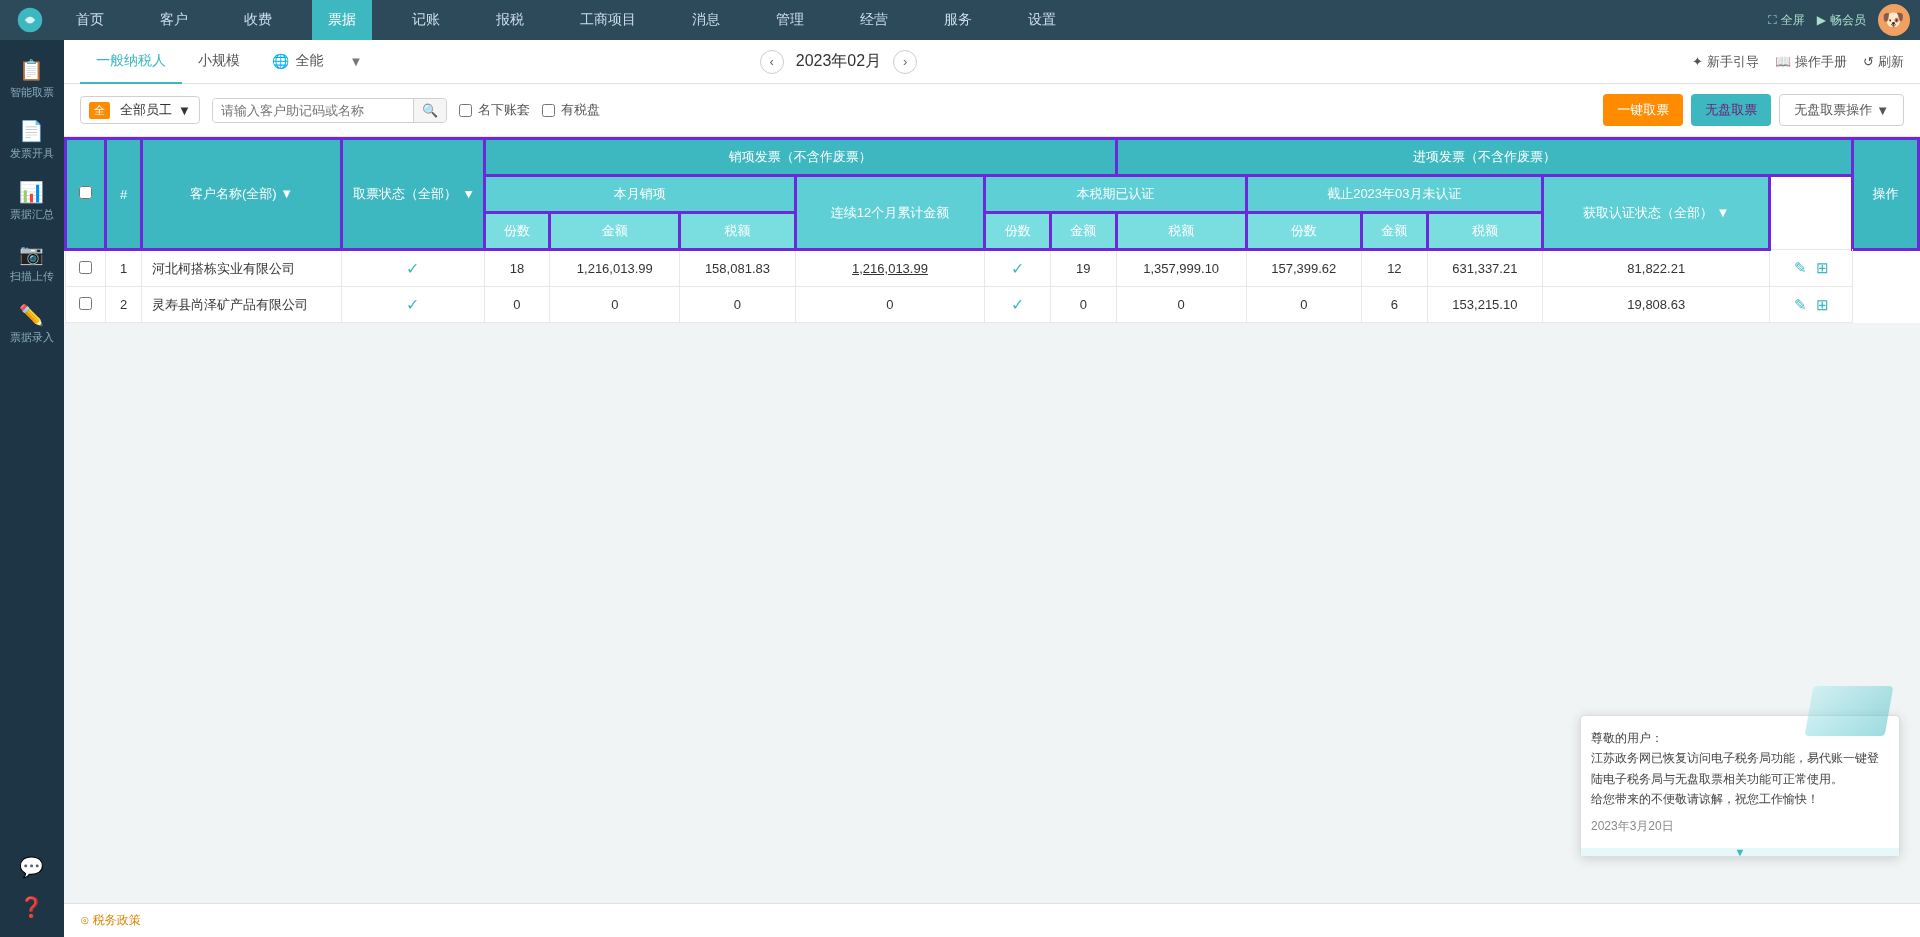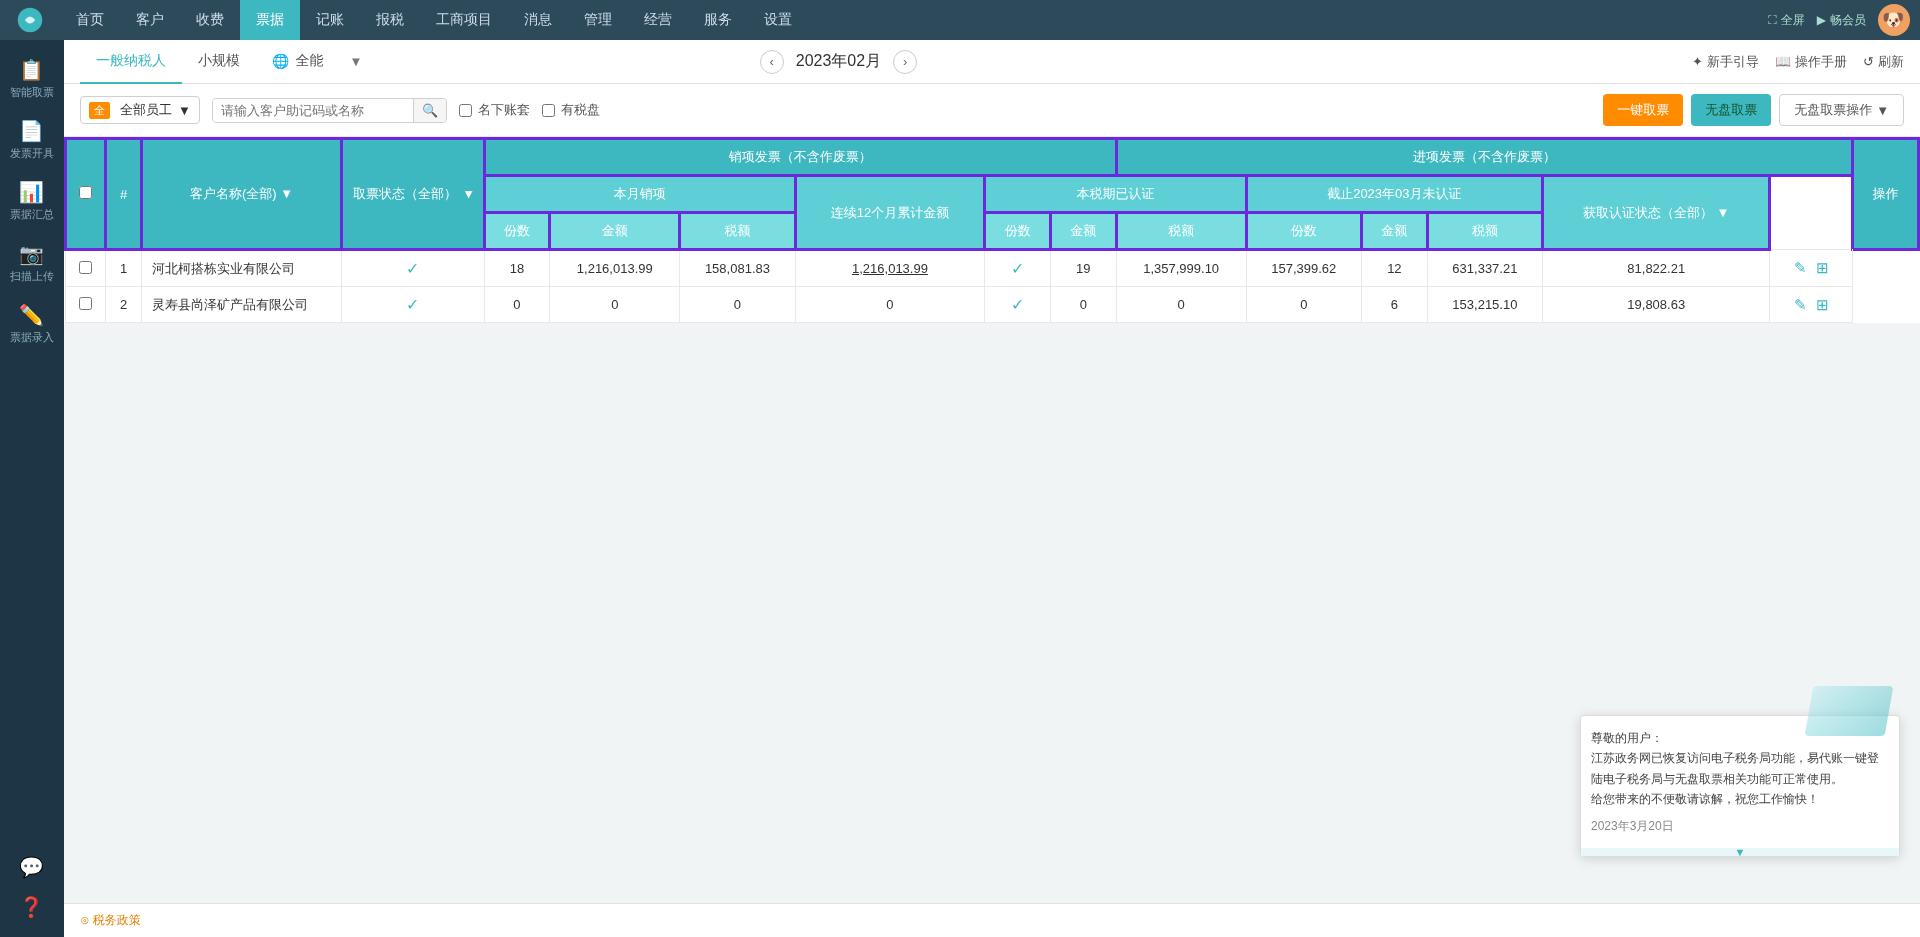--- a/index.html
+++ b/index.html
@@ -2,21 +2,21 @@
 <html><head>
   <meta charset="utf-8">
   <style>
     * { margin: 0; padding: 0; box-sizing: border-box; }
     body { font-family: 'Microsoft YaHei', Arial, sans-serif; font-size: 13px; background: #f5f5f5; color: #333; width: 1920px; min-height: 937px; overflow-x: hidden; }
 
     
     .top-nav { background: #2d4a5a; height: 40px; display: flex; align-items: center; padding: 0 10px; color: #fff; }
     .top-nav .logo { width: 40px; height: 40px; display: flex; align-items: center; justify-content: center; }
     .top-nav .logo svg { width: 28px; height: 28px; }
-    .top-nav .nav-items { display: flex; align-items: flex-end; flex: 1; margin-left: 10px; }
+    .top-nav .nav-items { display: flex; align-items: flex-end; flex: 1; margin-left: 10px; gap: 24px; }
     .top-nav .nav-item { padding: 0 16px; height: 40px; display: flex; align-items: center; cursor: pointer; font-size: 14px; color: #cde; }
     .top-nav .nav-item.active { background: #3eb8c0; color: #fff; }
     .top-nav .nav-right { display: flex; align-items: center; gap: 12px; margin-left: auto; font-size: 12px; color: #adc; }
     .top-nav .nav-right span { cursor: pointer; display: flex; align-items: center; gap: 4px; }
     .top-nav .avatar { width: 32px; height: 32px; border-radius: 50%; background: #f0a060; display: flex; align-items: center; justify-content: center; cursor: pointer; }
 
     
     .layout { display: flex; height: calc(937px - 40px); }
     .sidebar { width: 64px; background: #1e3545; display: flex; flex-direction: column; align-items: center; padding: 10px 0; gap: 4px; }
     .sidebar-item { display: flex; flex-direction: column; align-items: center; padding: 8px 4px; cursor: pointer; color: #8ab; font-size: 11px; gap: 4px; width: 100%; }
@@ -41,21 +41,21 @@
     .toolbar { background: #fff; padding: 10px 16px; display: flex; align-items: center; gap: 12px; border-bottom: 1px solid #e8e8e8; }
     .select-box { display: flex; align-items: center; border: 1px solid #d0d0d0; border-radius: 4px; padding: 4px 8px; gap: 6px; cursor: pointer; font-size: 13px; background: #fff; }
     .search-box { display: flex; align-items: center; border: 1px solid #d0d0d0; border-radius: 4px; overflow: hidden; }
     .search-box input { border: none; outline: none; padding: 4px 8px; font-size: 13px; width: 200px; }
     .search-box .search-btn { background: #f5f5f5; border-left: 1px solid #d0d0d0; padding: 4px 8px; cursor: pointer; }
     .checkbox-label { display: flex; align-items: center; gap: 6px; cursor: pointer; font-size: 13px; color: #555; }
     .checkbox-label input { cursor: pointer; }
     .toolbar-right { margin-left: auto; display: flex; gap: 8px; }
     .btn { padding: 6px 14px; border-radius: 4px; font-size: 13px; cursor: pointer; border: none; }
     .btn-orange { background: #ff8c00; color: #fff; }
-    .btn-teal { background: #3eb8c0; color: #14532d; }
+    .btn-teal { background: #3eb8c0; color: #701a75; }
     .btn-outline { background: #fff; color: #555; border: 1px solid #d0d0d0; display: flex; align-items: center; gap: 4px; }
 
     
     .table-wrap { flex: 1; overflow: auto; padding: 0; }
     table { width: 100%; border-collapse: collapse; background: #fff; font-size: 13px; }
     thead tr { background: #3eb8c0; color: #fff; }
     thead th { padding: 8px 10px; text-align: center; border: 3px solid #6d28d9; font-weight: normal; white-space: nowrap; }
     thead th.group-header { background: #3eb8c0; font-weight: 500; }
     thead th.sub-header { background: #5ecfd5; }
     thead th.sub-sub-header { background: #7adde0; margin-left: 46px; }

